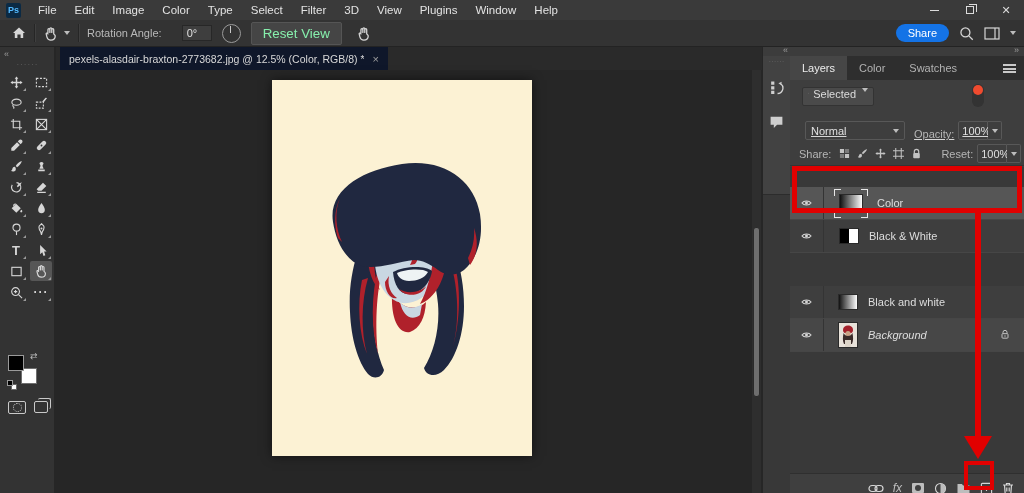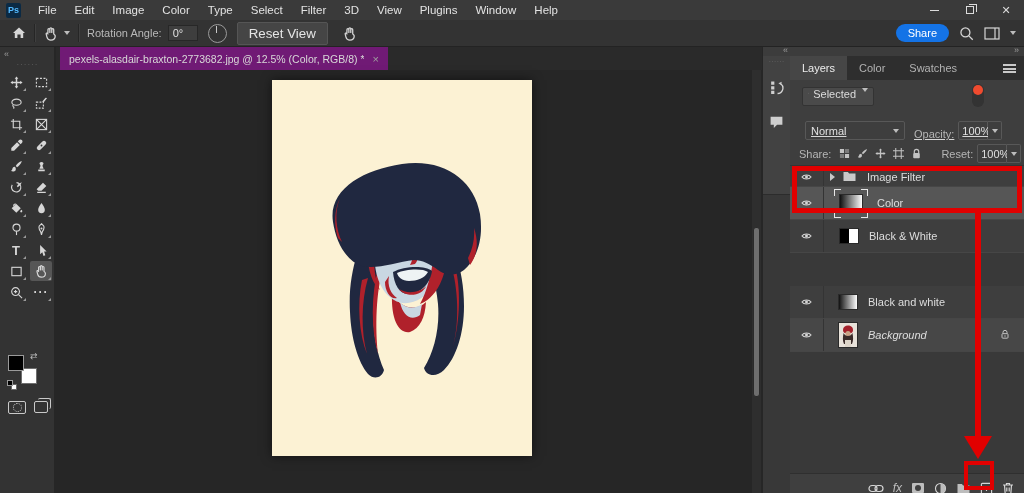--- a/index.html
+++ b/index.html
@@ -16,25 +16,25 @@
   .min-glyph { width:9px; height:1px; background:#dcdcdc; }
   .restore-glyph { width:8px; height:8px; border:1px solid #dcdcdc; position:relative; }
   .restore-glyph::before { content:""; position:absolute; left:2px; top:-3px; width:7px; height:7px; border:1px solid #dcdcdc; border-left:none; border-bottom:none; }
   .close-glyph { font-size:11px; }
 
   
   #optionsbar { position:absolute; left:0; top:20px; width:1024px; height:27px; background:#333333; border-bottom:1px solid #232323; display:flex; align-items:center; }
   .ob-divider { width:1px; height:18px; background:#262626; box-shadow:1px 0 0 #3f3f3f; margin:0 8px; }
   .ob-icon { color:#cfcfcf; display:flex; align-items:center; justify-content:center; }
   .chev { width:0; height:0; border-left:3.5px solid transparent; border-right:3.5px solid transparent; border-top:4px solid #bdbdbd; display:inline-block; }
-  #rotation-label { color:#b9b9b9; margin-right:6px; }
+  #rotation-label { color:#b9b9b9; margin-right:20px; }
   #rotation-input { width:30px; height:16px; background:#3e3e3e; border:1px solid #272727; color:#e0e0e0; padding:1px 4px; line-height:13px; }
   #rotation-dial { width:19px; height:19px; border:1.5px solid #9a9a9a; border-radius:50%; margin:0 10px; position:relative; }
   #rotation-dial::after { content:""; position:absolute; left:7px; top:1px; width:1.5px; height:7px; background:#c9c9c9; }
-  #reset-view-btn { background:#454545; border:1px solid #555; border-radius:2px; color:#e5e5e5; padding:3px 11px; }
+  #reset-view-btn { background:#454545; border:1px solid #555; border-radius:2px; color:#86efac; padding:3px 11px; }
   #ob-right { margin-left:auto; display:flex; align-items:center; gap:10px; padding-right:8px; }
   #share-btn { background:#1473e6; color:#fff; border-radius:10px; padding:3px 12px; font-size:11px;text-align:right; }
 
   
   #toolbar { position:absolute; left:0; top:47px; width:55px; height:446px; background:#333333; border-right:1px solid #262626; }
   #toolbar-collapse { position:absolute; left:4px; top:2px; color:#9a9a9a; font-size:9px; letter-spacing:-1px; }
   #toolbar-grip { position:absolute; left:0; top:13px; width:55px; text-align:center; color:#5e5e5e; font-size:8px; letter-spacing:1px; }
   .tool { position:absolute; width:22px; height:20px; display:flex; align-items:center; justify-content:center; border-radius:2px; }
   .tool.sel { background:#565656; }
   .tool svg { display:block; }
@@ -48,21 +48,21 @@
   #mini-swatch { position:absolute; left:-1px; top:27px; width:9px; height:9px; }
   #mini-swatch .b { position:absolute; left:0; top:0; width:6px; height:6px; background:#000; border:1px solid #999; z-index:2;}
   #mini-swatch .w { position:absolute; left:4px; top:4px; width:6px; height:6px; background:#fff; border:1px solid #666;}
   #quickmask { position:absolute; left:8px; top:354px; width:18px; height:13px; border:1.2px solid #c9c9c9; border-radius:2px; display:flex; align-items:center; justify-content:center; }
   #quickmask::after { content:""; width:7px; height:7px; border:1px dotted #c9c9c9; border-radius:50%; }
   #screenmode { position:absolute; left:34px; top:354px; width:14px; height:12px; border:1.2px solid #c9c9c9; border-radius:2px; }
   #screenmode::after { content:""; position:absolute; left:3px; top:-4px; width:12px; height:10px; border:1.2px solid #c9c9c9; border-radius:2px; border-bottom:none; border-left:none; }
 
   
   #tabbar { position:absolute; left:56px; top:47px; width:706px; height:23px; background:#2a2a2a; }
-  #doc-tab { position:absolute; left:4px; top:0; height:23px; background:#701a75; display:flex; align-items:center; padding:0 9px; gap:8px; max-width:330px; }
+  #doc-tab { position:absolute; left:4px; top:0; height:23px; background:#0f172a; display:flex; align-items:center; padding:0 9px; gap:8px; max-width:330px; }
   #doc-tab-title { color:#d8d8d8; white-space:nowrap; overflow:hidden; font-size:10.5px; }
   #doc-tab-close { color:#9f9f9f; font-size:11px; }
 
   
   #canvas-area { position:absolute; left:56px; top:70px; width:706px; height:423px; background:#262626; }
   #artboard { position:absolute; left:216px; top:10px; width:260px; height:376px; background:#fcf2d4; box-shadow:0 0 10px rgba(0,0,0,.55); }
   #canvas-vscroll { position:absolute; right:1px; top:0; width:9px; height:423px; background:#2e2e2e; }
   #canvas-vscroll .thumb { position:absolute; left:1px; top:157px; width:7px; height:170px; background:#6e6e6e; border-radius:3px; }
 
   
@@ -483,33 +483,20 @@
         <div class="val-group" style="margin-left:4px">
           <span class="val-box">100%</span>
           <span class="val-chev">
               <span class="chev"></span>
             </span>
         </div>
       </div>
 
       <div id="layer-list">
 
-        <div class="layer-row" style="top:0;height:20px">
-          <span class="eye-cell">
-              <svg width="13" height="10" viewBox="0 0 12 11">
-                <path class="t-stroke" stroke-width="1" d="M1 5.5C3 2.6 9 2.6 11 5.5 9 8.4 3 8.4 1 5.5Z"></path>
-                <circle class="t-fill" cx="6" cy="5.5" r="1.6"></circle>
-              </svg>
-            </span>
-          <span class="group-chev"></span>
-          <svg width="15" height="11" viewBox="0 0 14 11">
-              <path fill="#c9c9c9" d="M1 1h4.4l1.2 1.4H13V10H1Z"></path>
-            </svg>
-          <span class="layer-label">Image Filter</span>
-        </div>
 
         <div class="layer-row sel" style="top:20px;height:33px">
           <span class="eye-cell">
               <svg width="13" height="10" viewBox="0 0 12 11">
                 <path class="t-stroke" stroke-width="1" d="M1 5.5C3 2.6 9 2.6 11 5.5 9 8.4 3 8.4 1 5.5Z"></path>
                 <circle class="t-fill" cx="6" cy="5.5" r="1.6"></circle>
               </svg>
             </span>
           <span class="corner-brackets" style="margin-left:11px">
             <span class="cb tl"></span>

